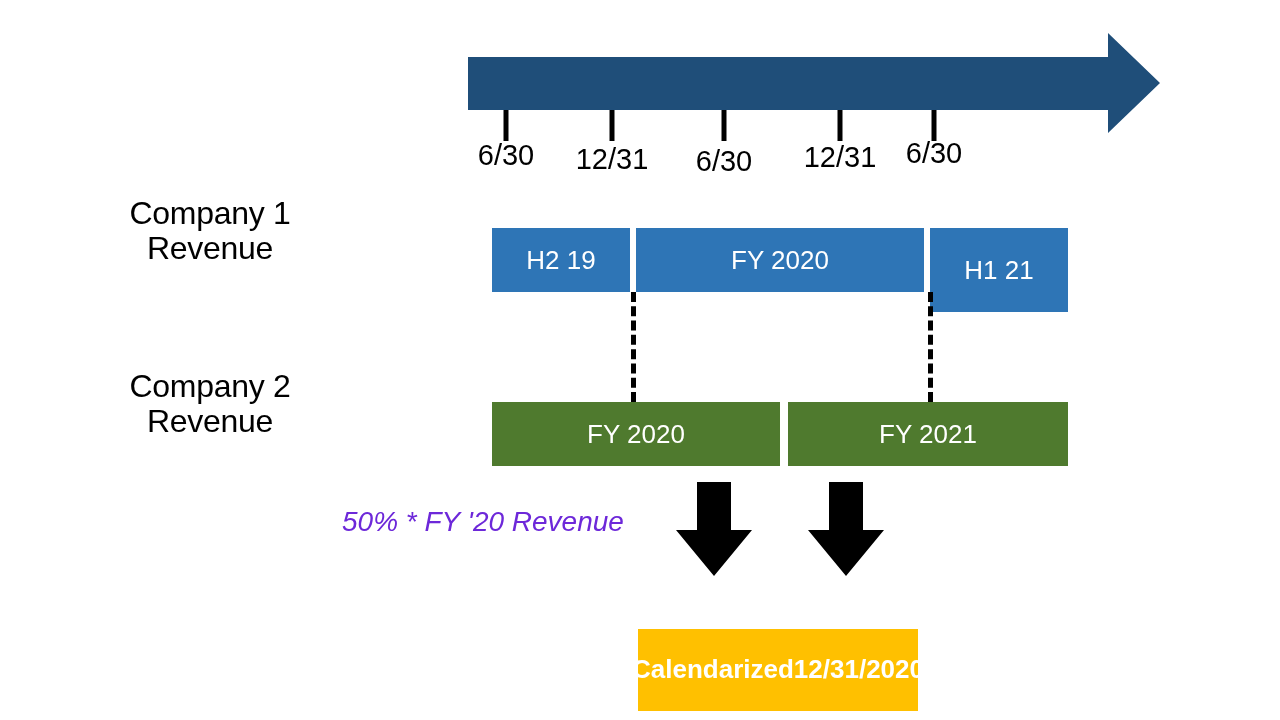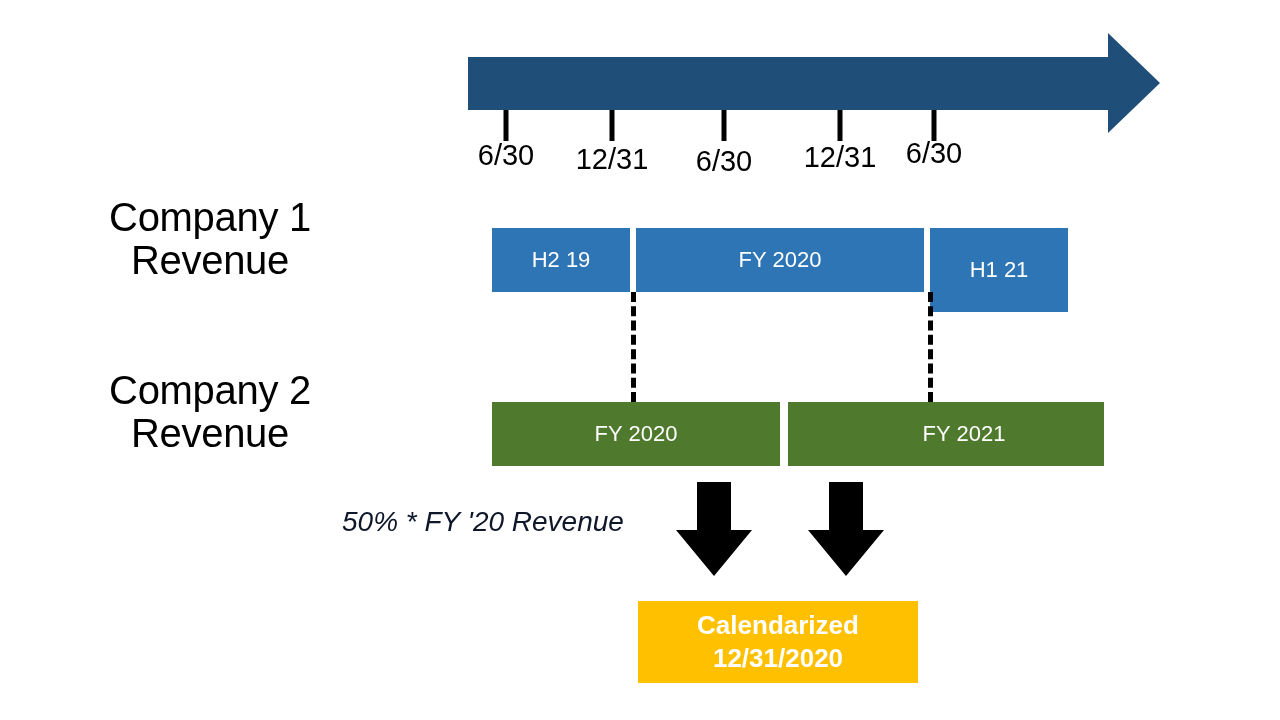--- a/index.html
+++ b/index.html
@@ -34,36 +34,36 @@
     font-size: 29px;
     color: #000000;
     white-space: nowrap;
     text-align: center;
     line-height: 1;
   }
 
   
   .row-label {
     position: absolute;
-    font-size: 40px;
+    font-size: 32px;
     color: #000000;
     text-align: center;
     line-height: 1.08;
     letter-spacing: -0.3px;
     white-space: pre-line;
   }
 
   
   .bar {
     position: absolute;
     display: flex;
     align-items: center;
     justify-content: center;
     color: #ffffff;
-    font-size: 22px;
+    font-size: 26px;
     line-height: 1;
     white-space: nowrap;
   }
   .bar.blue  { background: #2E75B6; }
   .bar.green { background: #4F7A2E; }
 
   
   .dash {
     position: absolute;
     width: 0;
@@ -73,37 +73,38 @@
   
   .down-arrow {
     position: absolute;
   }
 
   
   .formula {
     position: absolute;
     font-size: 28px;
     font-style: italic;
-    color: #0f172a;
+    color: #6d28d9;
     white-space: nowrap;
     line-height: 1;
   }
 
   
   .calendar-box {
     position: absolute;
     background: #FFC000;
     display: flex;
-    flex-direction: column;
+    flex-direction: row;
     align-items: center;
     justify-content: center;
     color: #ffffff;
     font-weight: bold;
     font-size: 26px;
     line-height: 1.28;
+    margin-top: 28px;
   }
 </style>
 </head>
 <body>
 
 <div id="stage">
 
   <svg class="timeline-svg" viewBox="0 0 1280 200">
     <polygon points="468,57 1108,57 1108,33 1160,83 1108,133 1108,110 468,110" fill="#1F4E79"></polygon>
     <g stroke="#000000" stroke-width="5">
@@ -136,21 +137,21 @@
 
   <div class="dash" style="left:631px; top:292px; height:110px;"></div>
   <div class="dash" style="left:928px; top:292px; height:110px;"></div>
 
   <div class="row-label" style="left:50px; top:369px; width:320px;">Company 2
 Revenue</div>
 
   <div class="bar green" style="left:492px; top:402px; width:288px; height:64px;">
     <span>FY 2020</span>
   </div>
-  <div class="bar green" style="left:788px; top:402px; width:280px; height:64px;padding-left:36px;">
+  <div class="bar green" style="left:788px; top:402px; width:280px; height:64px;">
     <span>FY 2021</span>
   </div>
 
   <svg class="down-arrow" style="left:672px; top:482px; width:84px; height:96px;" viewBox="0 0 84 96">
     <polygon points="25,0 59,0 59,48 80,48 42,94 4,48 25,48" fill="#000000"></polygon>
   </svg>
   <svg class="down-arrow" style="left:804px; top:482px; width:84px; height:96px;" viewBox="0 0 84 96">
     <polygon points="25,0 59,0 59,48 80,48 42,94 4,48 25,48" fill="#000000"></polygon>
   </svg>
 

